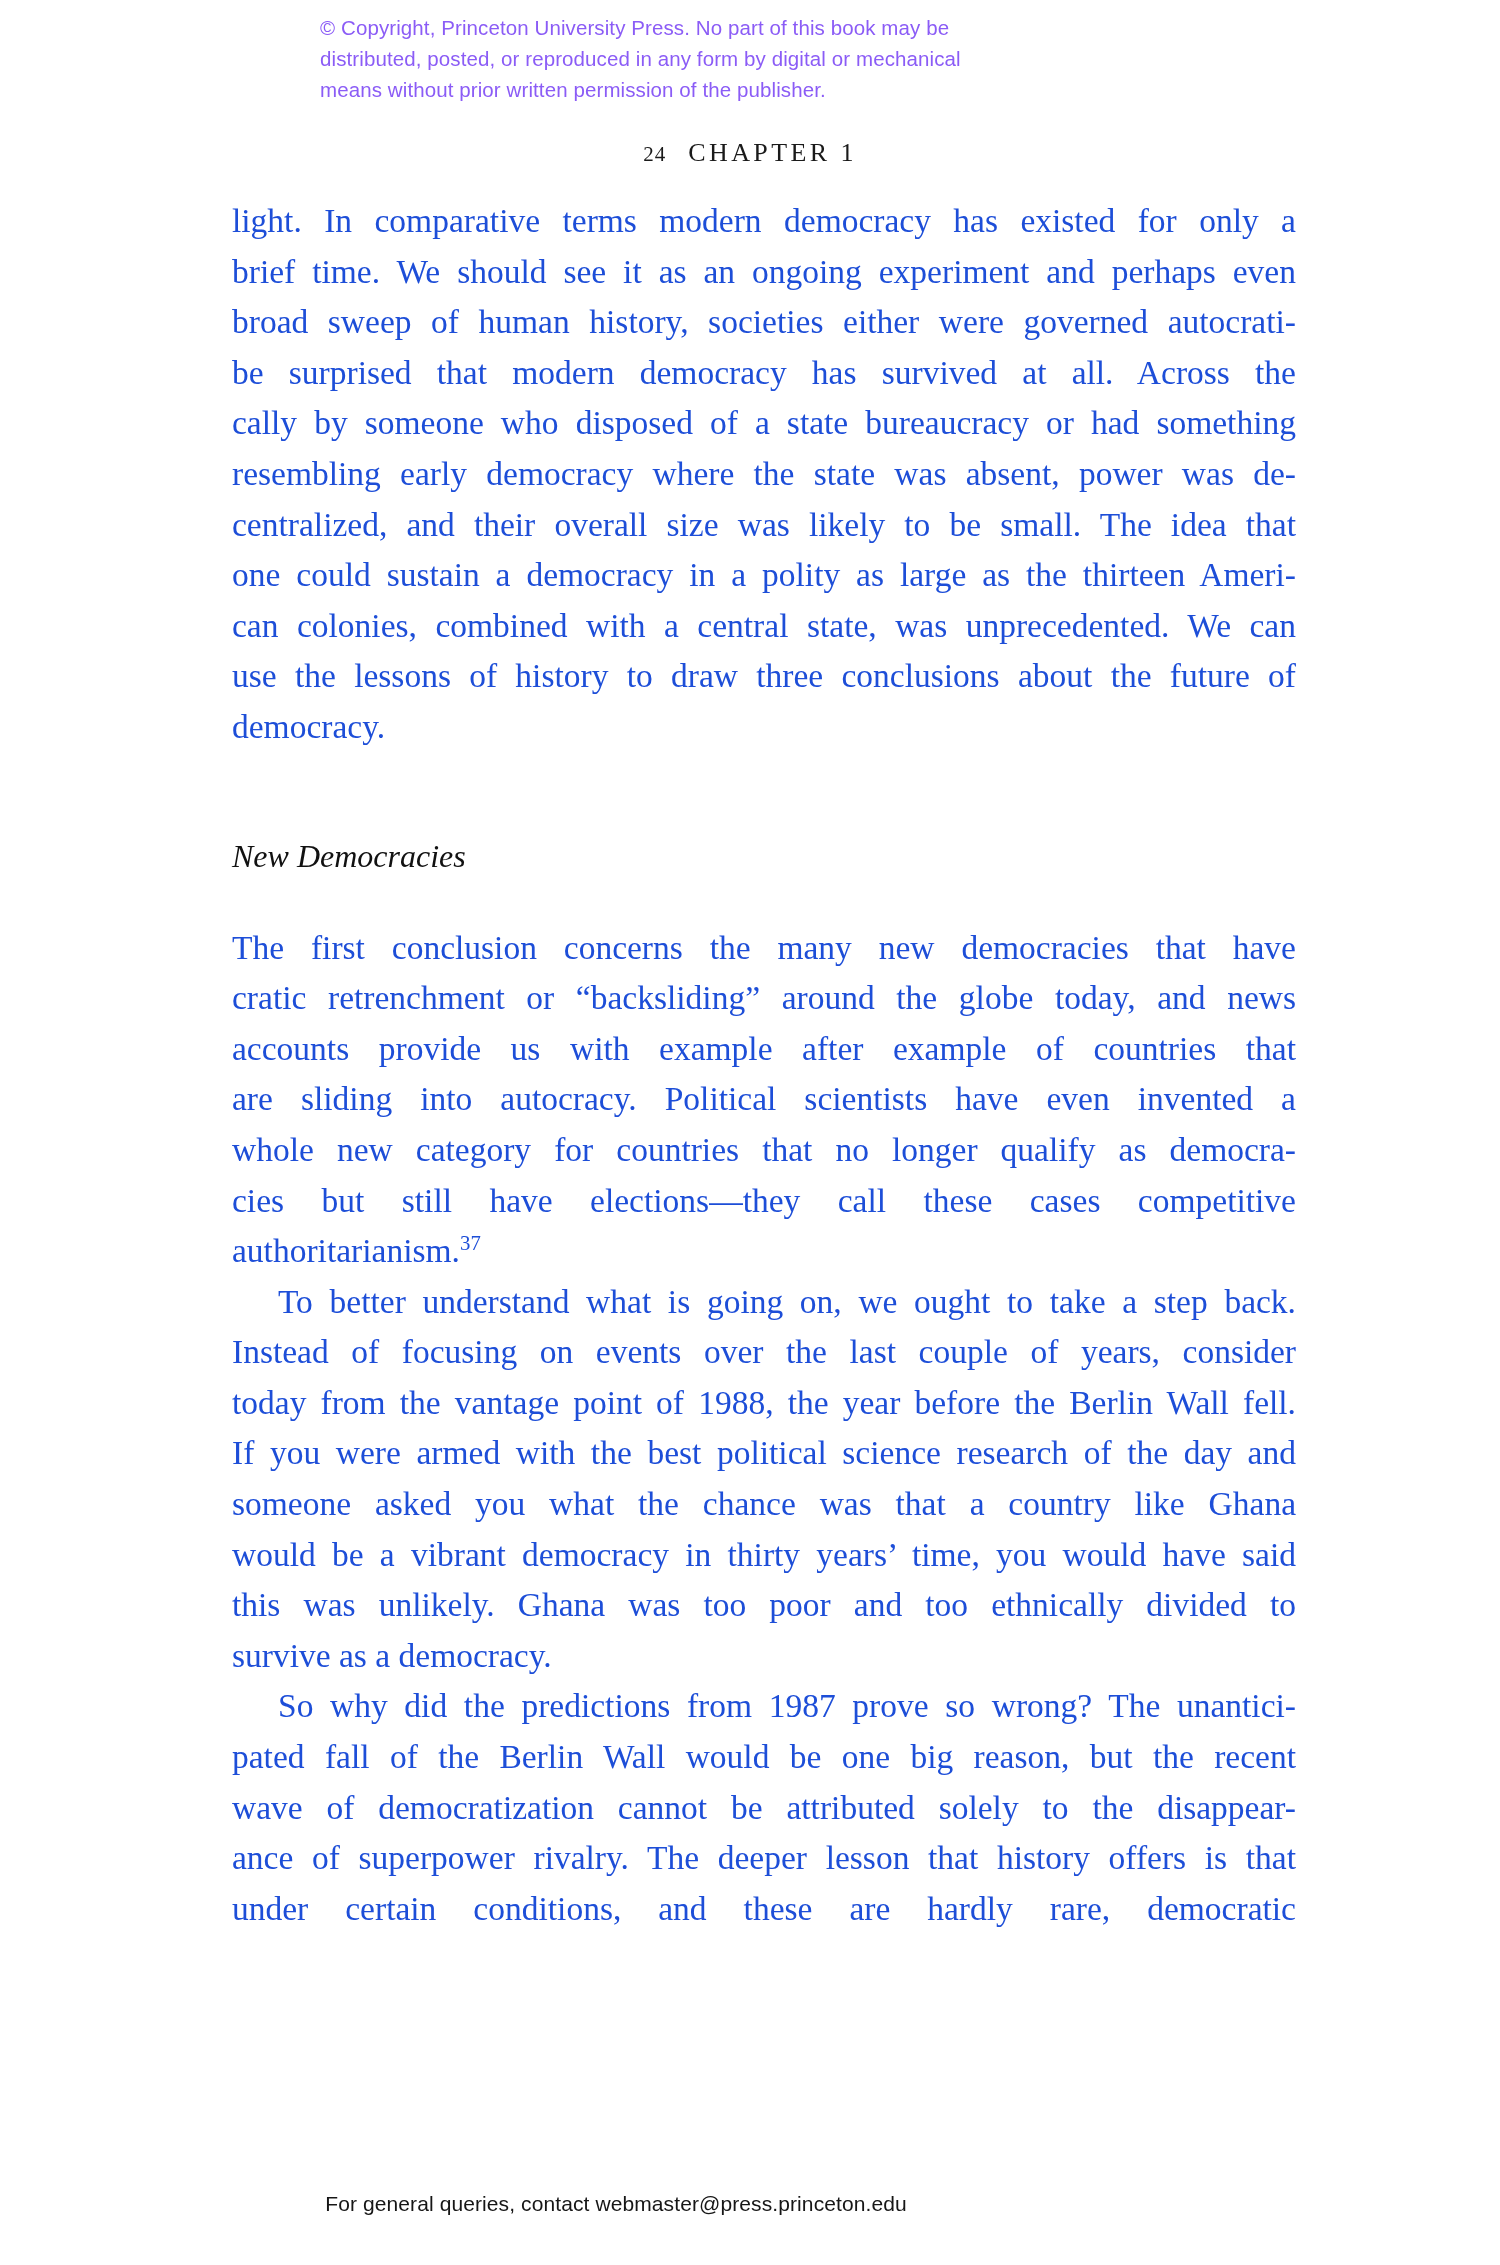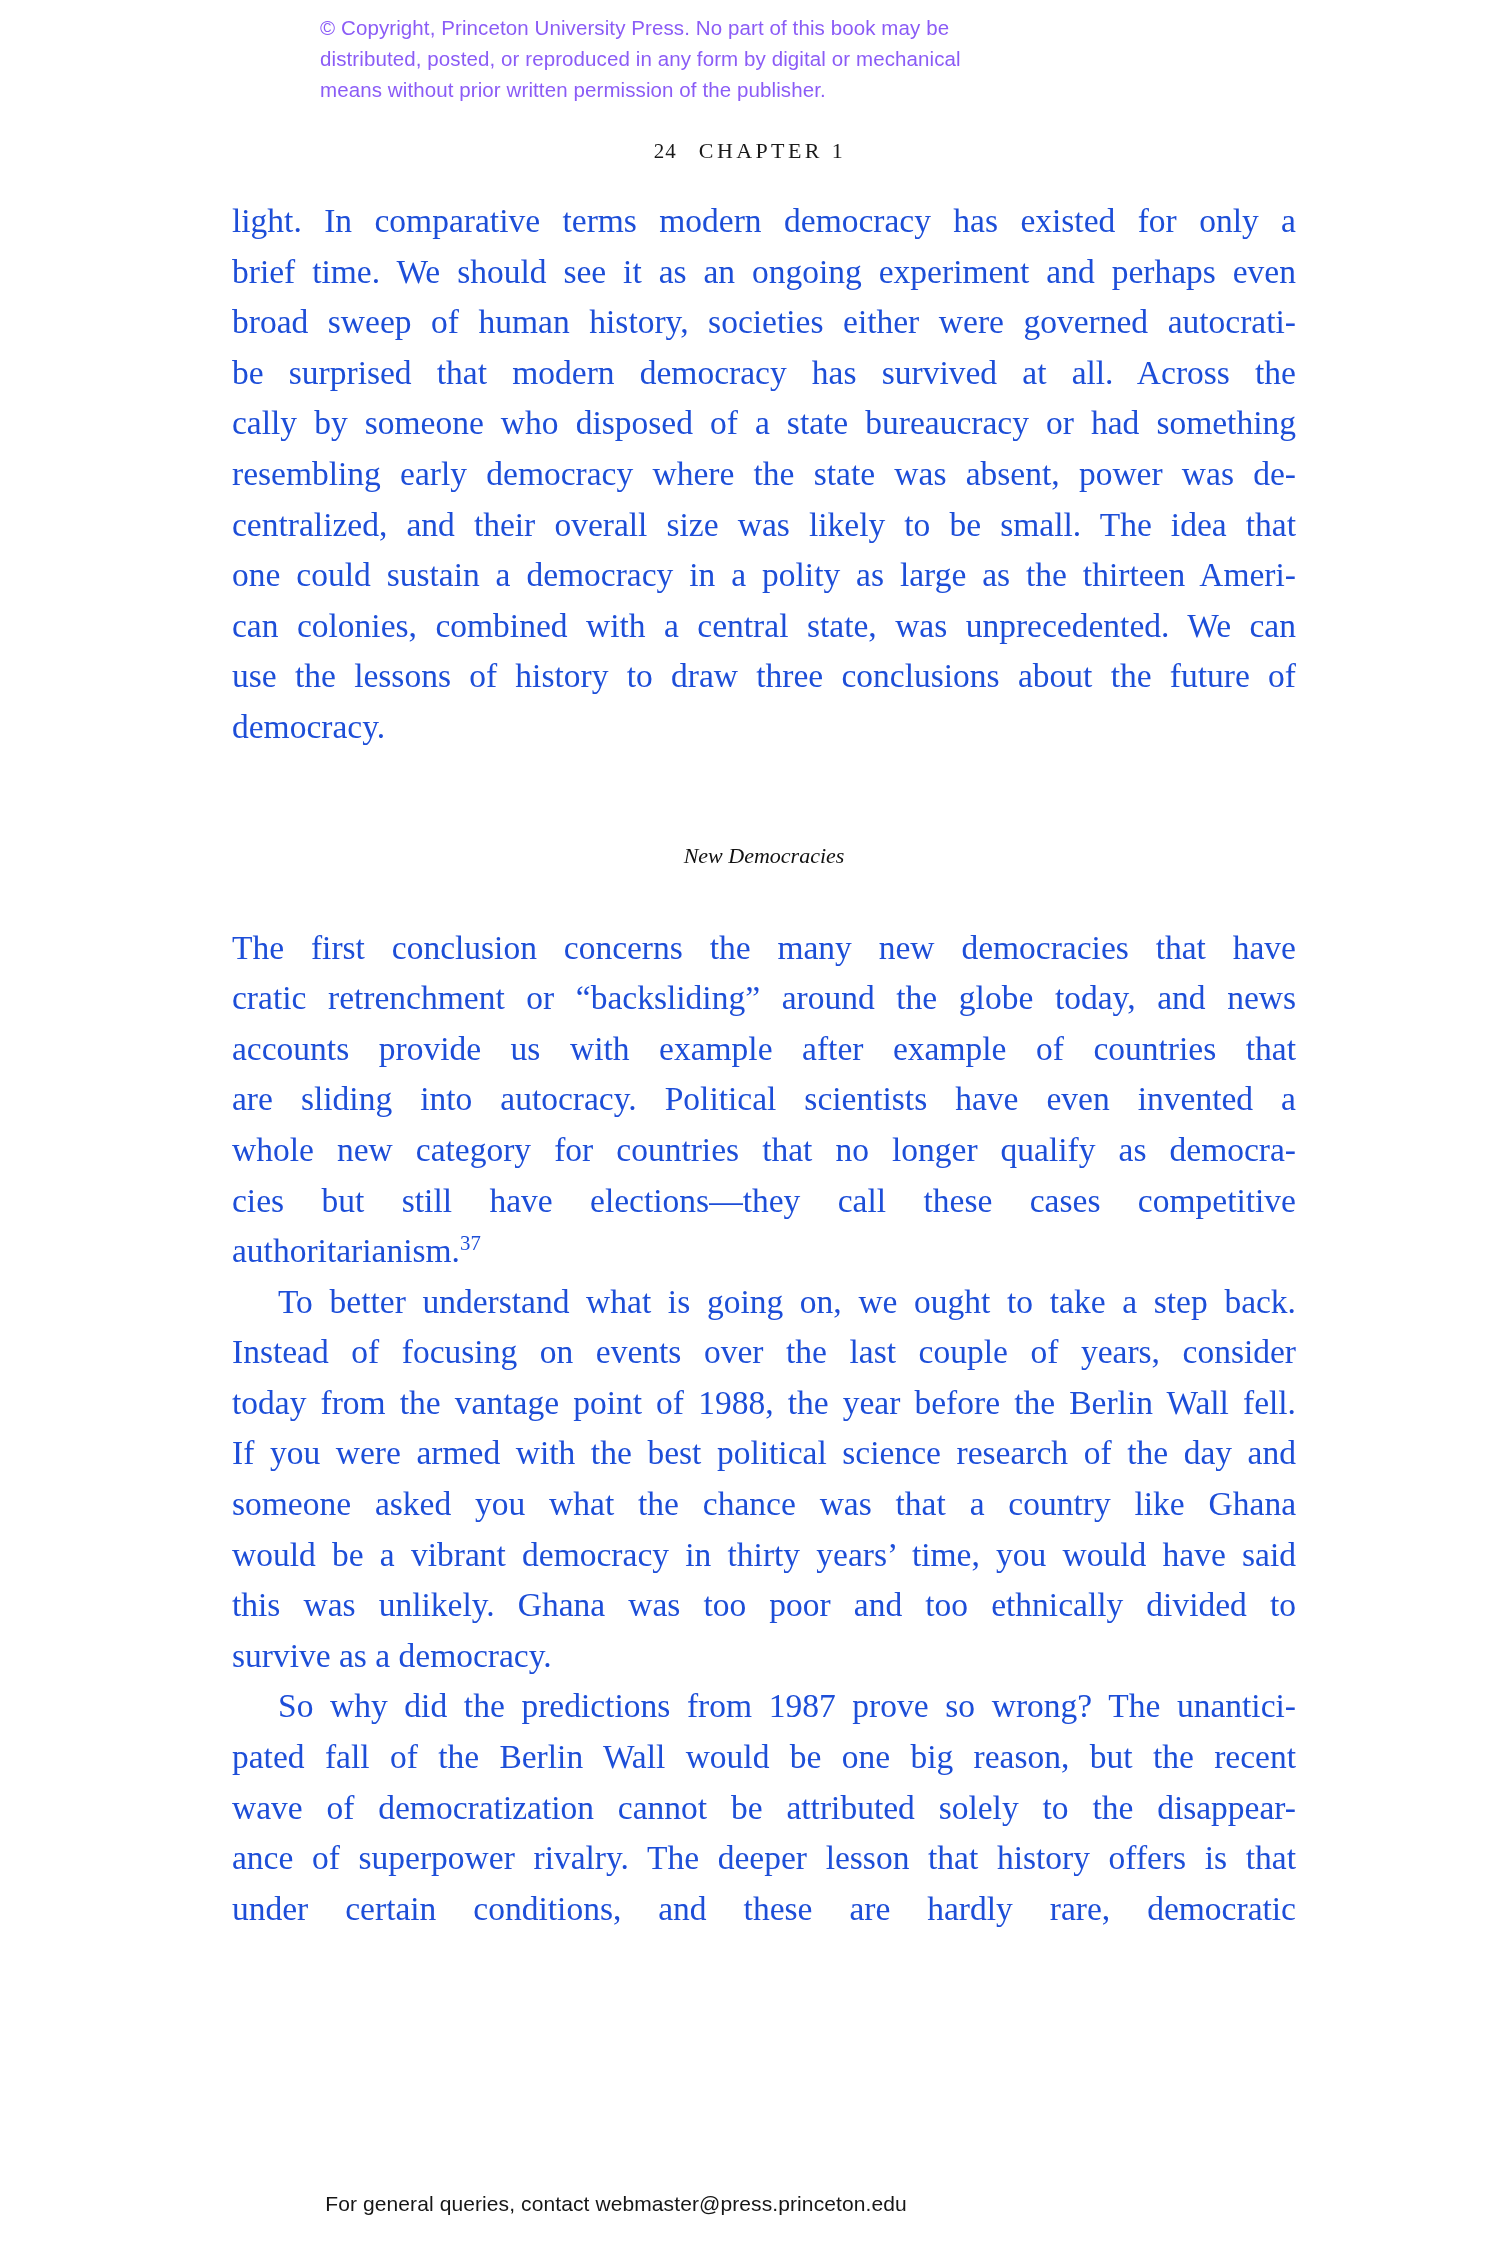--- a/index.html
+++ b/index.html
@@ -48,21 +48,21 @@
     color: #1a1a1a;
   }
   .running-head .folio {
     font-variant-numeric: oldstyle-nums;
     letter-spacing: 1px;
     font-size: 21px;
   }
   .running-head .chap {
     font-variant: small-caps;
     letter-spacing: 3.4px;
-    font-size: 22px;
+    font-size: 26px;
     margin-left: 22px;
   }
 
   
   .body-col {
     position: absolute;
     left: 232px;
     top: 196px;
     width: 1064px;
   }
@@ -87,22 +87,21 @@
   .ln.indent {
     text-indent: 46px;
   }
 
   
   .gap-before-head { height: 78px; }
   .gap-after-head  { height: 42px; }
 
   .section-head {
     font-style: italic;
-    font-size: 22px;
-    text-align: center;
+    font-size: 32px;
     line-height: 50px;
     color: #111111;
   }
 
   sup.fn {
     font-size: 0.62em;
     vertical-align: super;
     line-height: 0;
     letter-spacing: 0.3px;
   }

